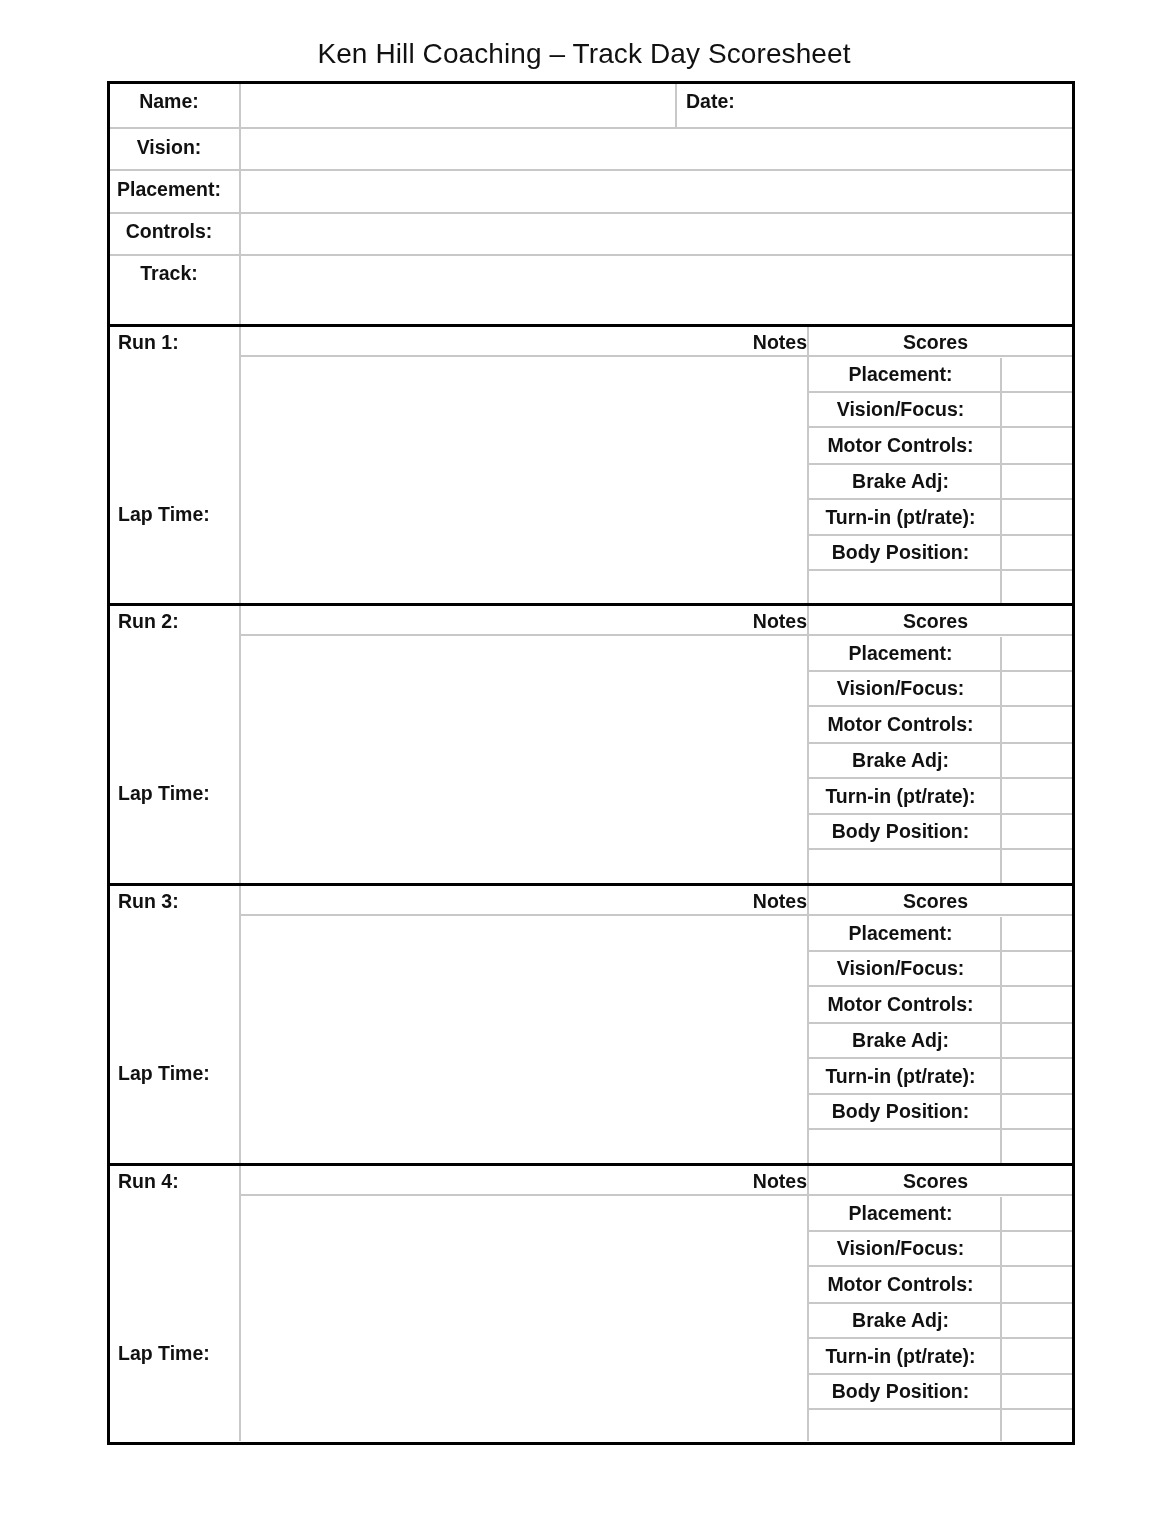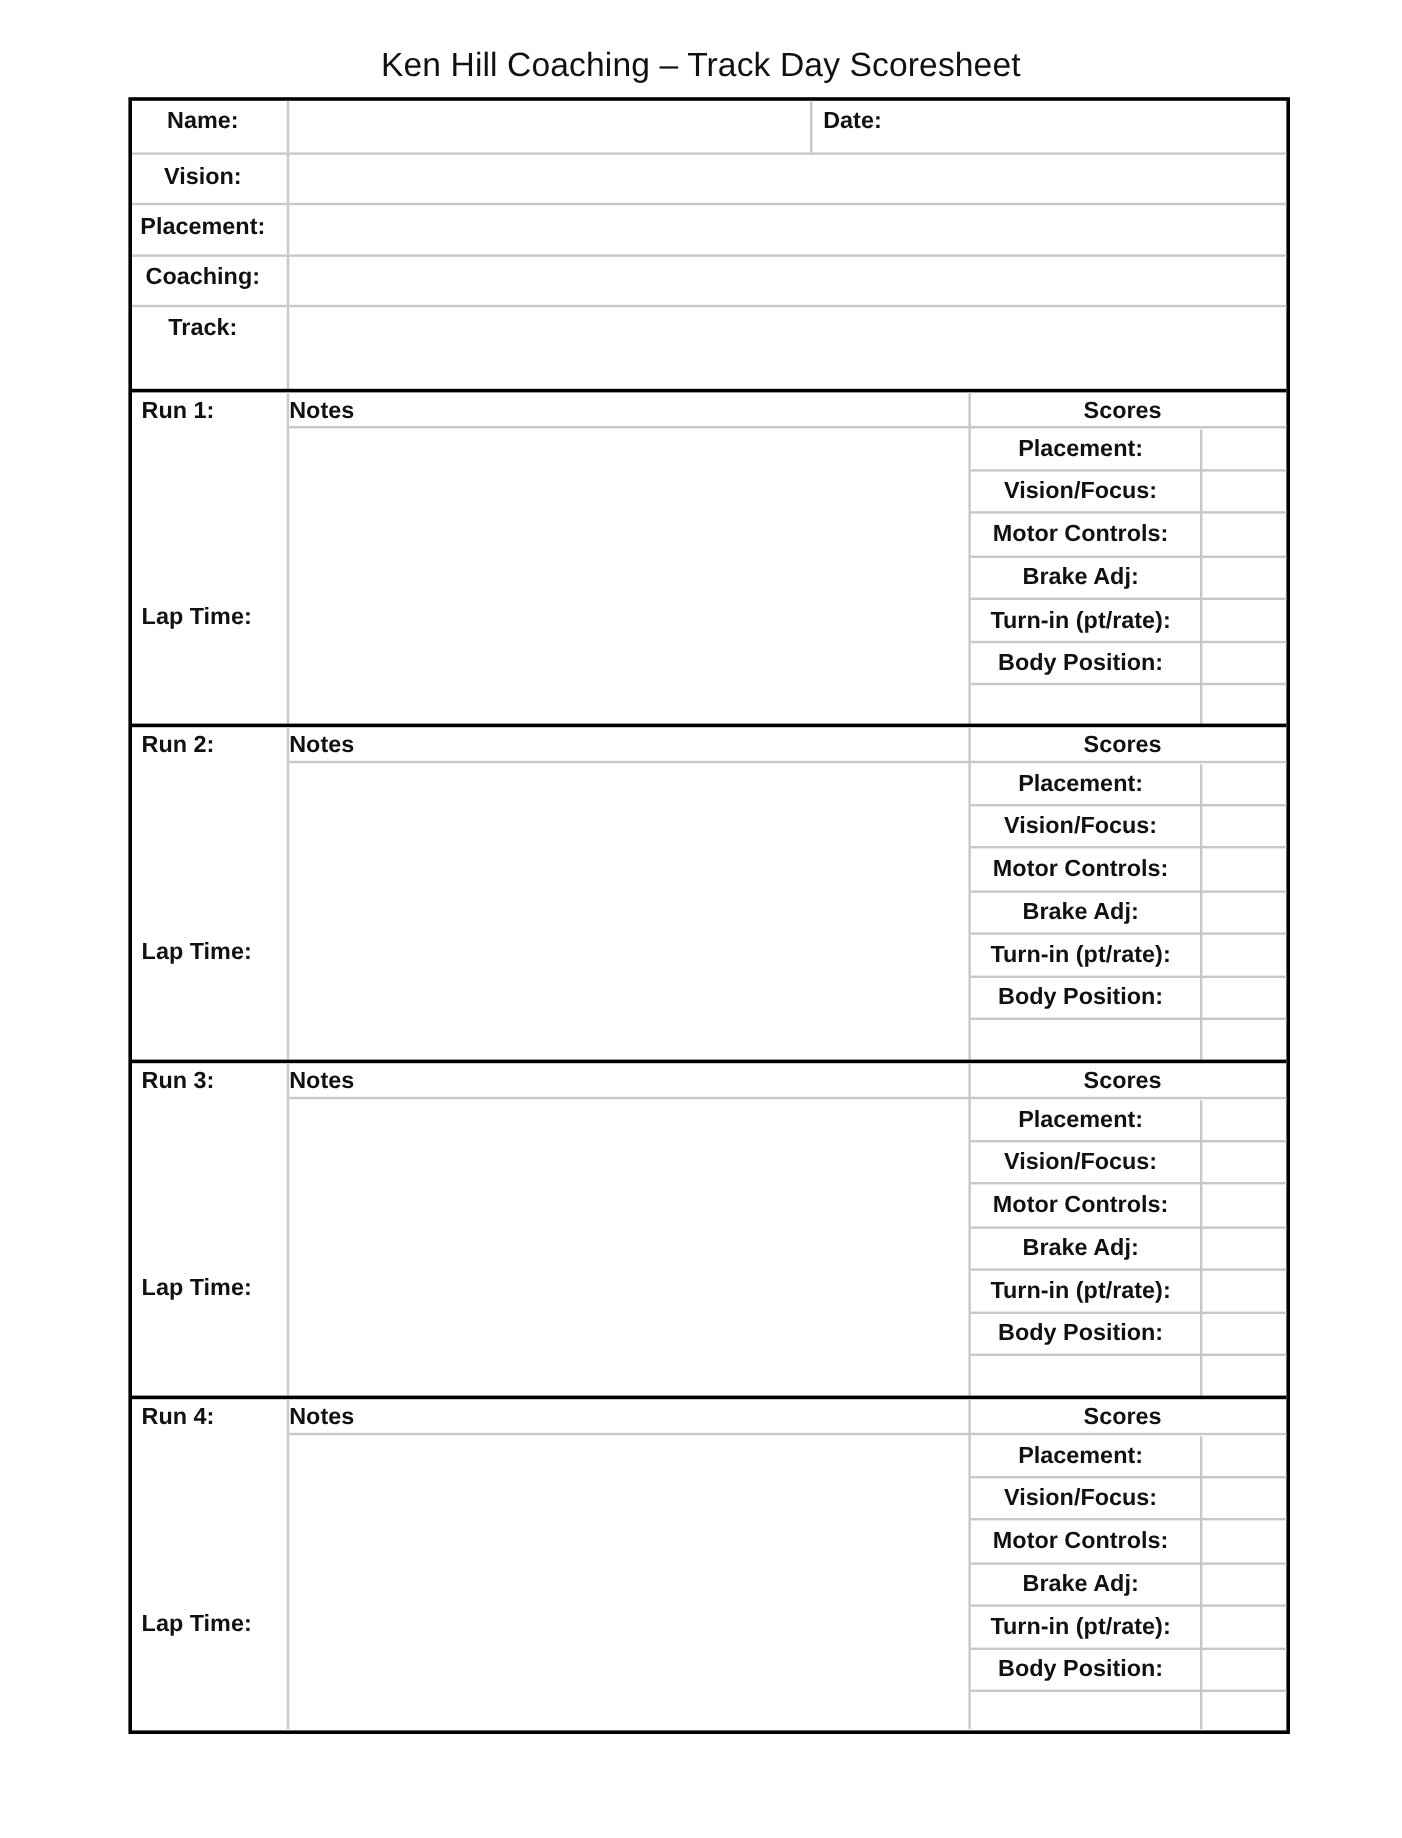--- a/index.html
+++ b/index.html
@@ -5,21 +5,21 @@
   html, body { margin:0; padding:0; background:#ffffff; }
   body { width:1168px; height:1532px; position:relative; font-family:"Liberation Sans", sans-serif; color:#111; overflow:hidden; }
   .title { position:absolute; left:0; width:1168px; top:38px; text-align:center; font-size:28px; font-weight:normal; letter-spacing:0.1px; }
   .sheet { position:absolute; left:107px; top:81px; width:968px; height:1364px; box-sizing:border-box; border:3.5px solid #000; }
   .abs { position:absolute; box-sizing:border-box; }
   .hline { position:absolute; height:2px; background:#c8c8c8; }
   .vline { position:absolute; width:2px; background:#c8c8c8; }
   .thick { position:absolute; height:3px; background:#000; left:0; right:0; }
   .lbl { position:absolute; font-weight:bold; font-size:19.5px; white-space:nowrap; line-height:22px; }
   .r { text-align:center; }
-  .c { text-align:left; }
+  .c { text-align:right; }
   .cell-input { position:absolute; background:transparent; border:none; outline:none; font-family:"Liberation Sans", sans-serif; font-size:18px; padding:0 8px; box-sizing:border-box; }
 </style>
 </head>
 <body>
 
 <div class="title">Ken Hill Coaching – Track Day Scoresheet</div>
 
 <div class="sheet">
 
   <div class="vline" style="left:129px; top:0; height:241px;"></div>
@@ -36,21 +36,21 @@
 
   <div class="lbl" style="left:576px; top:6px;">Date:</div>
   <input class="cell-input" style="left: 640px; top: 0px; width: 320px; height: 43px;" value="">
 
   <div class="lbl r" style="left:0; width:118px; top:52px;">Vision:</div>
   <input class="cell-input" style="left: 131px; top: 45px; width: 830px; height: 40px;" value="">
 
   <div class="lbl r" style="left:0; width:118px; top:94px;">Placement:</div>
   <input class="cell-input" style="left: 131px; top: 87px; width: 830px; height: 41px;" value="">
 
-  <div class="lbl r" style="left:0; width:118px; top:136px;">Coaching:</div>
+  <div class="lbl r" style="left:0; width:118px; top:136px;">Controls:</div>
   <input class="cell-input" style="left: 131px; top: 130px; width: 830px; height: 40px;" value="">
 
   <div class="lbl r" style="left:0; width:118px; top:178px;">Track:</div>
   <textarea class="cell-input" style="left: 131px; top: 172px; width: 830px; height: 68px; resize: none; padding-top: 6px;" value=""></textarea>
 
   <div class="abs" style="left:0; right:0; top:240px; height:280px;">
     <div class="thick" style="top:0;"></div>
     <div class="vline" style="left:129px; top:3px; bottom:0;"></div>
     <div class="vline" style="left:697px; top:3px; bottom:0;"></div>
     <div class="vline" style="left:890px; top:34px; bottom:0;"></div>

